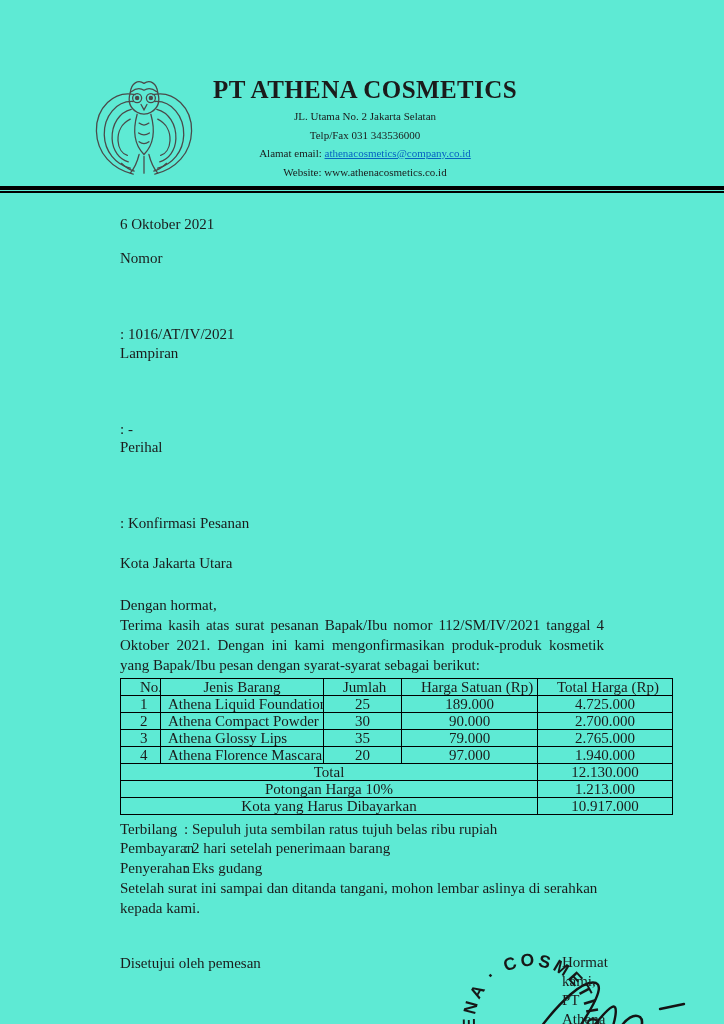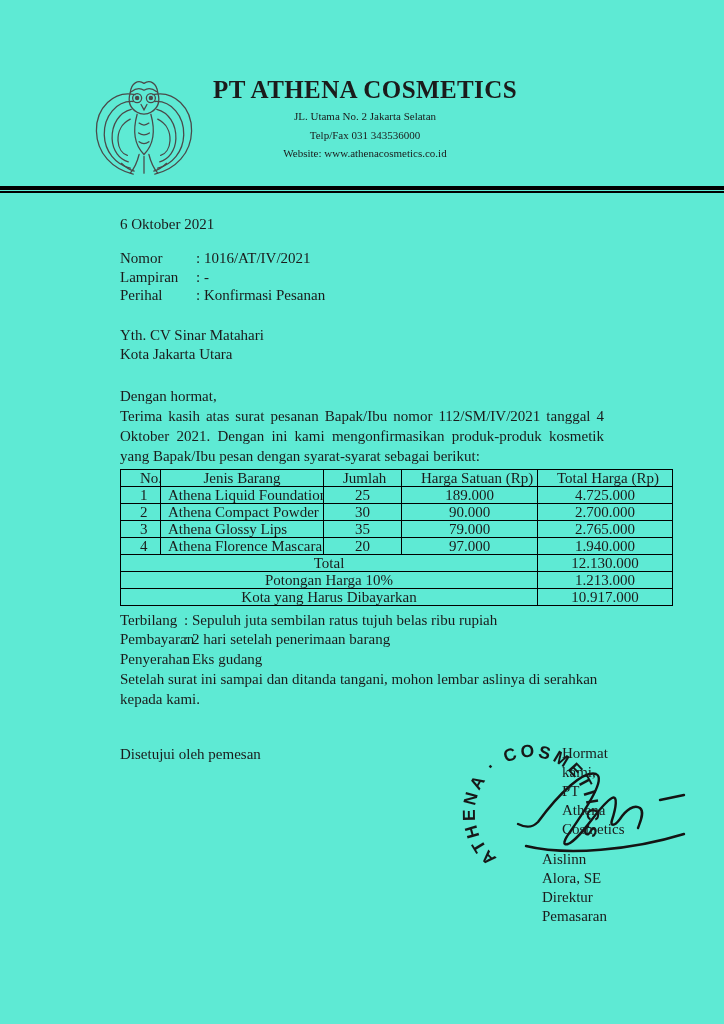--- a/index.html
+++ b/index.html
@@ -14,21 +14,21 @@
   .head-text { margin-left:120px; width:490px; text-align:center; }
   .company { font-size:25px; font-weight:bold; letter-spacing:.4px; margin:0 0 3px 0; }
   .head-line { font-size:11px; line-height:18.5px; }
   .email { color:#0563c1; text-decoration:underline; cursor:pointer; }
   .rule { margin-top:4px; height:1px; border-top:4px solid #000; border-bottom:2px solid #000; }
 
   
   .content { margin:0 120px; }
   .date { margin-top:22px; line-height:19px; }
   .meta { margin-top:15px; }
-  .meta-row { display:flex; line-height:18.5px; }
+  .meta-row { display:flex; line-height:18.5px;flex-direction:column; }
   .meta-label { width:76px; flex:0 0 76px; }
   .recipient { margin-top:21px; }
   .recipient div { line-height:19px; }
   .salutation { margin-top:22px; line-height:20px; }
   .body-par { text-align:justify; line-height:20px; }
 
   
   table { border-collapse:collapse; width:552px; margin-top:3px; table-layout:fixed; }
   th, td {
     border:1px solid #000; font-size:15px; font-weight:normal;
@@ -77,20 +77,21 @@
         <path d="M53,29 L56,34.5 L59,29"></path>
         <path d="M49,39 C44,57 46,70 56,80 C66,70 68,57 63,39"></path>
         <path d="M51,48 Q56,52 61,48 M50.5,58 Q56,62 61.5,58 M51,67 Q56,71 61,67"></path>
         <path d="M51,80 Q48,92 42,99 M61,80 Q64,92 70,99 M56,82 L56,99"></path>
       </g>
     </svg>
     <div class="head-text">
       <div class="company">PT ATHENA COSMETICS</div>
       <div class="head-line">JL. Utama No. 2 Jakarta Selatan</div>
       <div class="head-line">Telp/Fax 031 343536000</div>
+      <div class="head-line"><span>Alamat email: </span><a class="email">athenacosmetics@company.co.id</a></div>
       <div class="head-line"><span>Website: </span><span>www.athenacosmetics.co.id</span></div>
     </div>
   </header>
 
   <div class="rule"></div>
 
   <main class="content">
 
     <div class="date">6 Oktober 2021</div>
 
@@ -103,21 +104,20 @@
         <span class="meta-label">Lampiran</span>
         <span>: -</span>
       </div>
       <div class="meta-row">
         <span class="meta-label">Perihal</span>
         <span>: Konfirmasi Pesanan</span>
       </div>
     </div>
 
     <div class="recipient">
-      <div>Yth. CV Sinar Matahari</div>
       <div>Kota Jakarta Utara</div>
     </div>
 
     <div class="salutation">Dengan hormat,</div>
     <div class="body-par">Terima kasih atas surat pesanan Bapak/Ibu nomor 112/SM/IV/2021 tanggal 4 Oktober 2021. Dengan ini kami mengonfirmasikan produk-produk kosmetik yang Bapak/Ibu pesan dengan syarat-syarat sebagai berikut:</div>
 
     <table>
       <colgroup>
         <col style="width:40px">
           <col style="width:163px">

